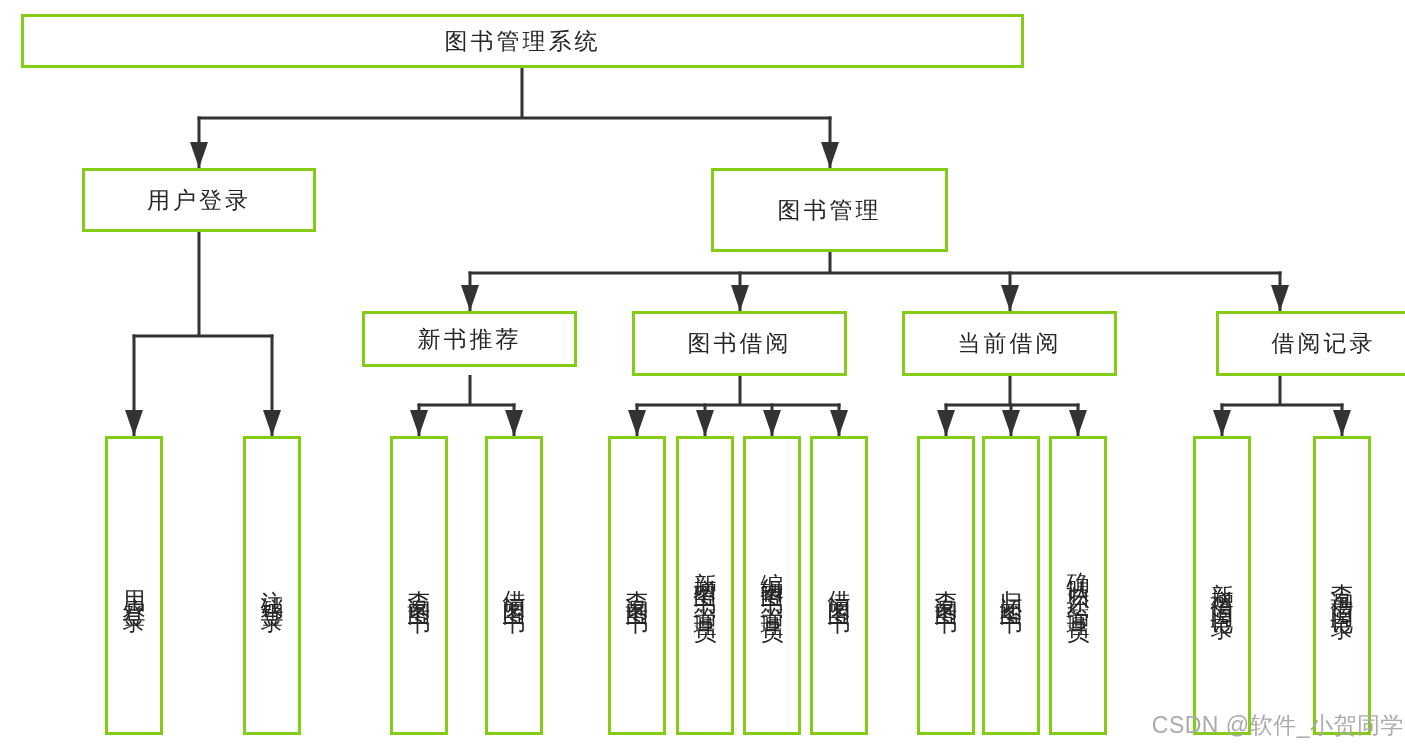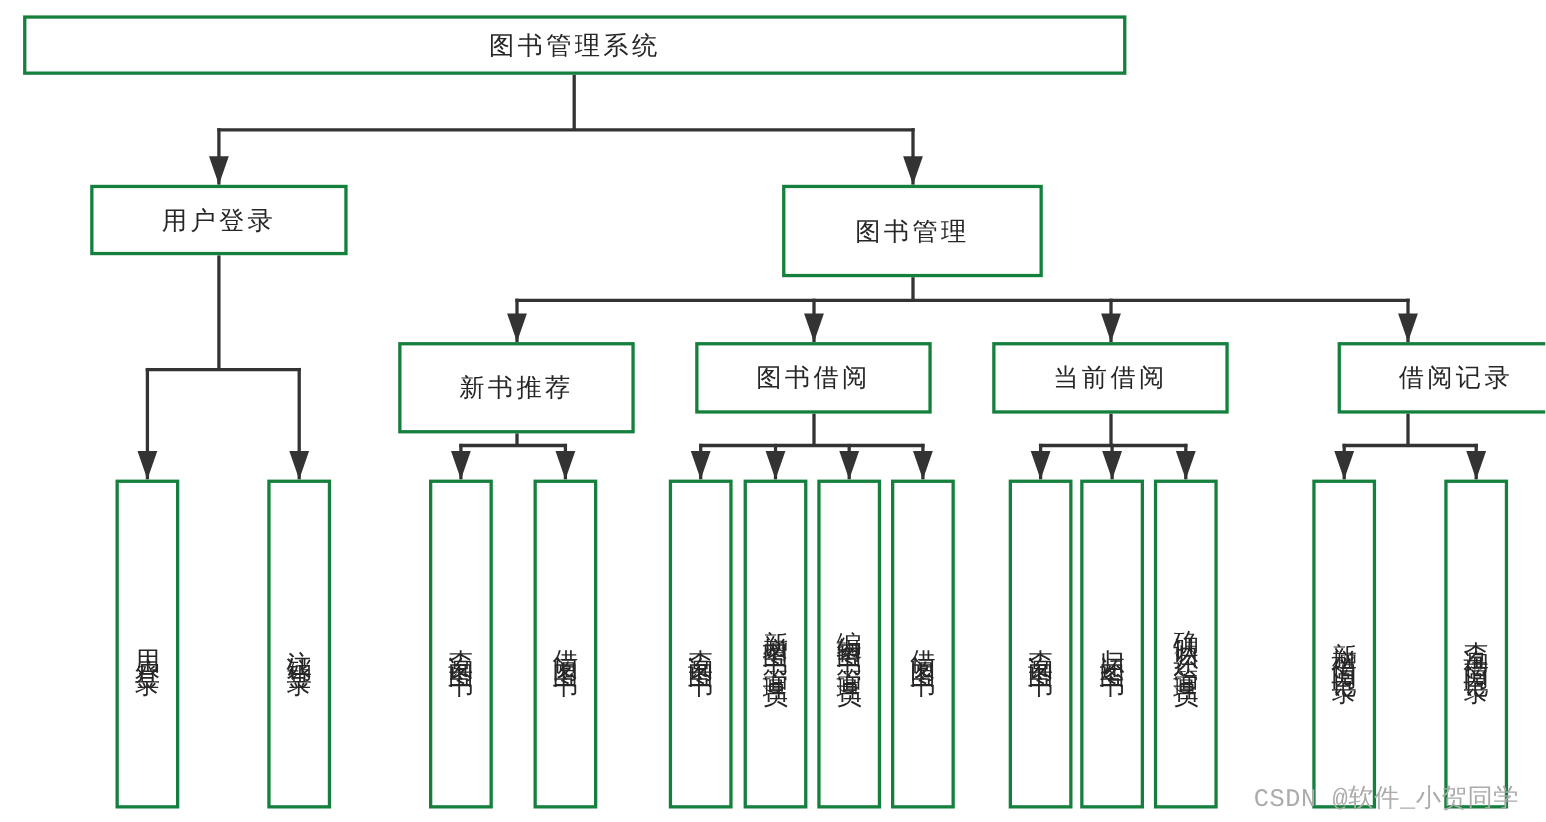--- a/index.html
+++ b/index.html
@@ -9,49 +9,48 @@
     height: 747px;
     background: #ffffff;
     overflow: hidden;
     font-family: "Liberation Sans", sans-serif;
   }
   #connectors { position: absolute; left: 0; top: 0; z-index: 1; }
   .node {
     position: absolute;
     box-sizing: border-box;
     background: #ffffff;
-    border: 3px solid #15803d;
+    border: 3px solid #84cc16;
     color: #262626;
     display: flex;
     align-items: center;
     justify-content: center;
     z-index: 2;
   }
   .hbox {
     font-size: 23px;
     letter-spacing: 3px;
     white-space: nowrap;
   }
   .vbox {
     writing-mode: vertical-rl;
     text-orientation: mixed;
     font-size: 23px;
     letter-spacing: 7px;
     line-height: 1;
   }
   #watermark {
     position: absolute;
-    right: 24px;
+    right: 1px;
     bottom: 6px;
     font-size: 23px;
     letter-spacing: 0.5px;
     color: #ababab;
     z-index: 3;
     white-space: nowrap;
-    font-family: Liberation Mono, monospace;
   }
 </style>
 </head>
 <body>
 
 <div id="canvas">
 
   <svg id="connectors" width="1405" height="747" viewBox="0 0 1405 747">
     <defs>
       <marker id="arw" markerUnits="userSpaceOnUse" markerWidth="28" markerHeight="20" refX="26" refY="9" orient="auto" overflow="visible">
@@ -100,21 +99,21 @@
       <line x1="1222" y1="403.5" x2="1222" y2="436" marker-end="url(#arw)"></line>
       <line x1="1342" y1="403.5" x2="1342" y2="436" marker-end="url(#arw)"></line>
     </g>
   </svg>
 
   <div class="node hbox" style="left:21px; top:14px; width:1003px; height:54px;">图书管理系统</div>
 
   <div class="node hbox" style="left:82px; top:168px; width:234px; height:64px;">用户登录</div>
   <div class="node hbox" style="left:711px; top:168px; width:237px; height:84px;">图书管理</div>
 
-  <div class="node hbox" style="left:362px; top:311px; width:215px; height:83px;">新书推荐</div>
+  <div class="node hbox" style="left:362px; top:311px; width:215px; height:56px;">新书推荐</div>
   <div class="node hbox" style="left:632px; top:311px; width:215px; height:65px;">图书借阅</div>
   <div class="node hbox" style="left:902px; top:311px; width:215px; height:65px;">当前借阅</div>
   <div class="node hbox" style="left:1216px; top:311px; width:215px; height:65px;">借阅记录</div>
 
   <div class="node vbox" style="left:105px; top:436px; width:58px; height:299px;">用户登录</div>
   <div class="node vbox" style="left:243px; top:436px; width:58px; height:299px;">注销登录</div>
 
   <div class="node vbox" style="left:390px; top:436px; width:58px; height:299px;">查询图书</div>
   <div class="node vbox" style="left:485px; top:436px; width:58px; height:299px;">借阅图书</div>
 

